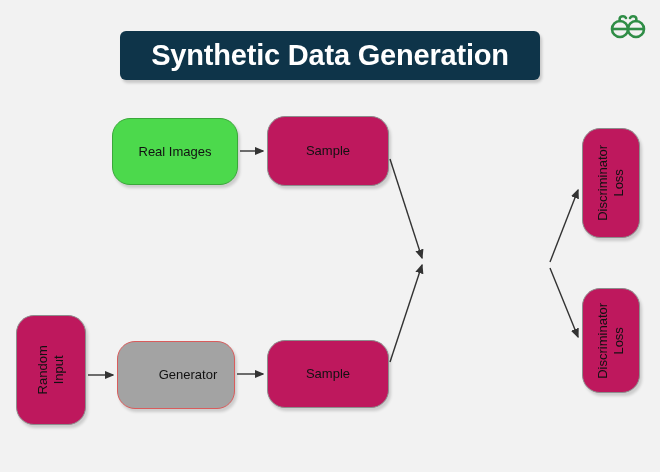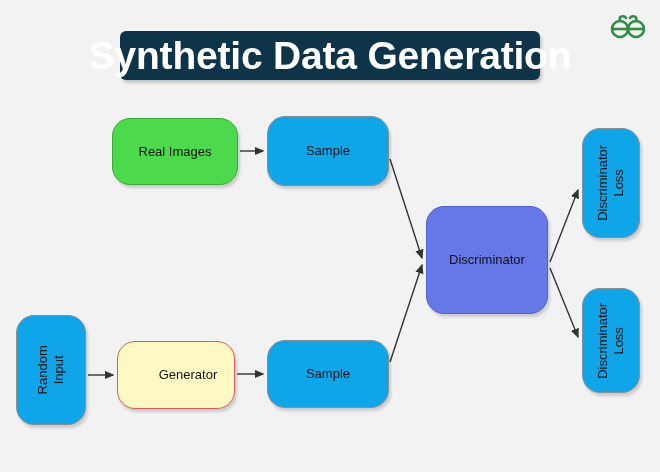--- a/index.html
+++ b/index.html
@@ -38,21 +38,21 @@
     height: 49px;
     background: #0e3449;
     border-radius: 6px;
     display: flex;
     align-items: center;
     justify-content: center;
     box-shadow: 2px 3px 3px rgba(0,0,0,0.18);
   }
   #title-text {
     color: #ffffff;
-    font-size: 39px;
+    font-size: 29px;
     font-weight: bold;
     letter-spacing: -0.2px;
     font-family: "Liberation Sans", sans-serif;
     white-space: nowrap;
   }
 
   
   .node {
     position: absolute;
     border-radius: 18px;
@@ -64,23 +64,23 @@
     box-shadow: 2px 3px 3px rgba(0,0,0,0.16);
   }
   .node .node-label {
     font-size: 13px;
     color: #111111;
     text-align: center;
     line-height: 1.22;
     font-family: "Liberation Sans", sans-serif;
     white-space: pre-line;
   }
-  .node.gray   { background: #0ea5e9; }
+  .node.gray   { background: #be185d; }
   .node.green  { background: #4cd94c; border-color: #3aa83a; }
-  .node.red    { background: #fef9c3; border-color: #d95c5c; padding-left: 24px; }
+  .node.red    { background: #a3a3a3; border-color: #d95c5c; padding-left: 24px; }
   .node.blue   { background: #6678e8; border-color: #4f5fcd; }
 
   .node.vertical .node-label {
     transform: rotate(-90deg);
     white-space: pre-line;
   }
 
   
   #node-real-images { left: 112px; top: 118px; width: 126px; height: 67px; }
   #node-sample-real { left: 267px; top: 116px; width: 122px; height: 70px; }
@@ -158,23 +158,20 @@
   </div>
 
   <div class="node red" id="node-generator">
     <span class="node-label">Generator</span>
   </div>
 
   <div class="node gray" id="node-sample-fake">
     <span class="node-label">Sample</span>
   </div>
 
-  <div class="node blue" id="node-discriminator">
-    <span class="node-label">Discriminator</span>
-  </div>
 
   <div class="node gray vertical" id="node-disc-loss-top">
     <span class="node-label">Discriminator
 Loss</span>
   </div>
 
   <div class="node gray vertical" id="node-disc-loss-bottom">
     <span class="node-label">Discriminator
 Loss</span>
   </div>

